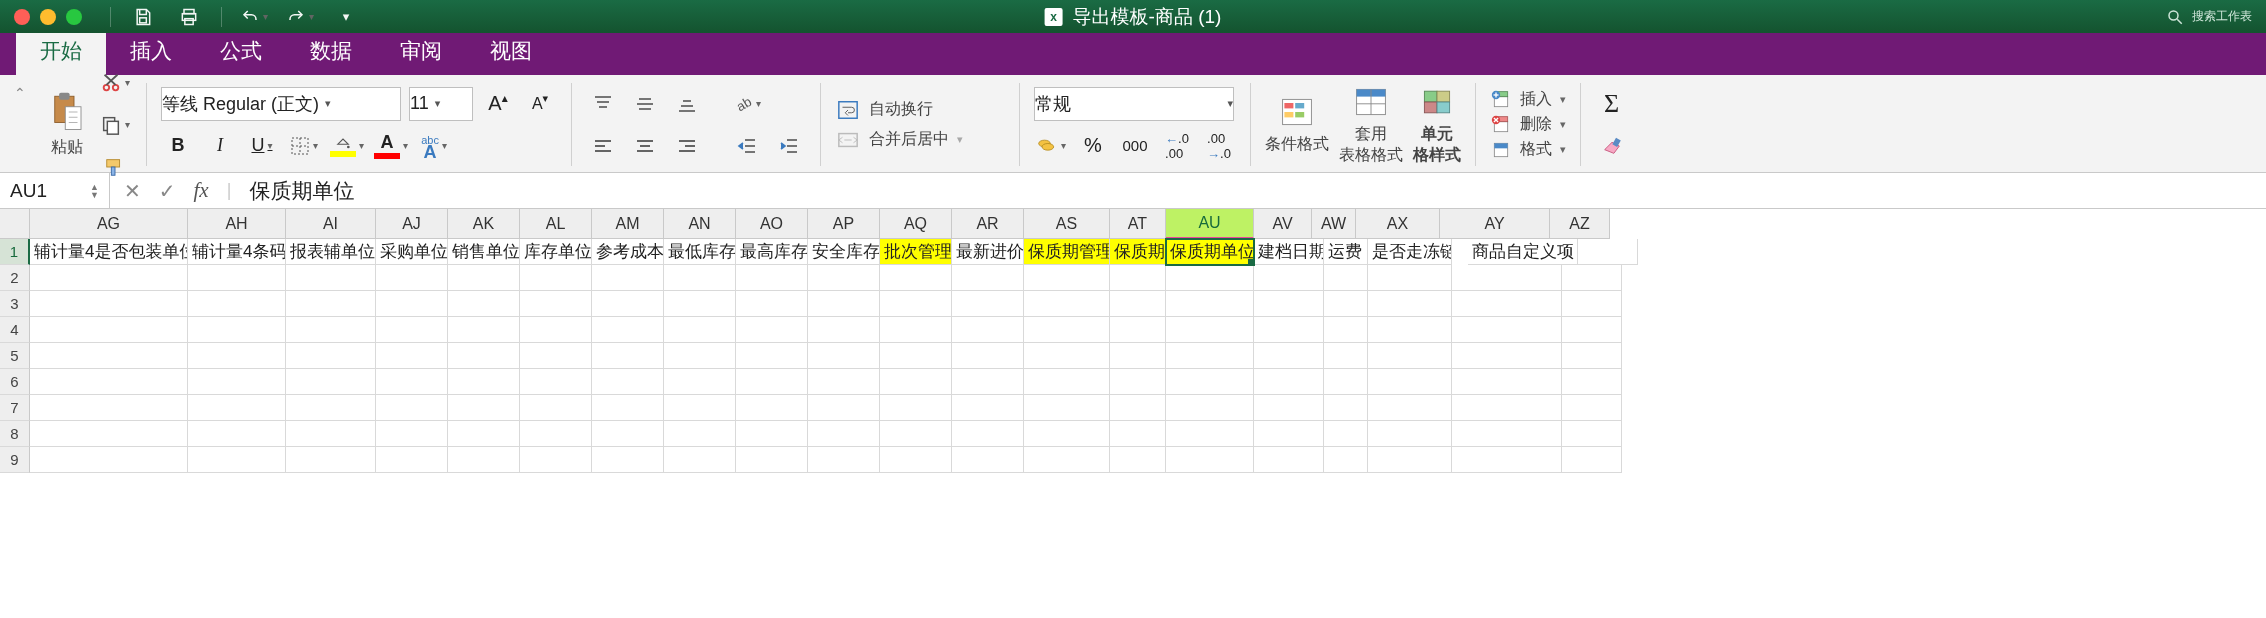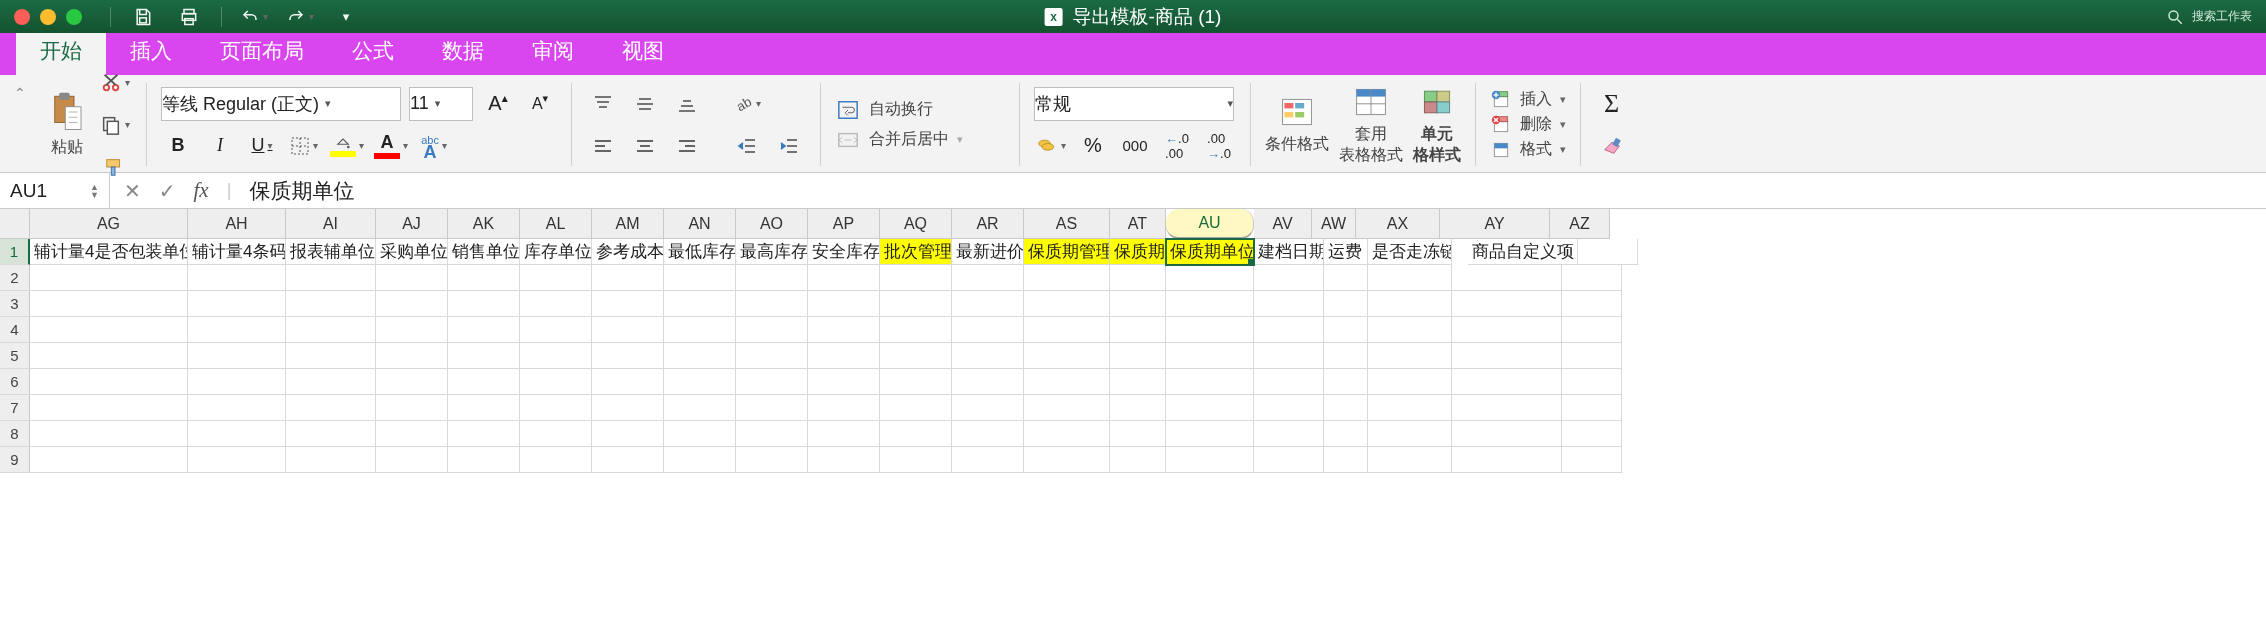--- a/index.html
+++ b/index.html
@@ -13,21 +13,21 @@
   .qat { display:flex; align-items:center; gap:18px; margin-left:28px; }
   .qat-btn { width:28px; height:26px; display:flex; align-items:center; justify-content:center; opacity:.95; cursor:pointer;}
   .qat-btn svg { stroke:#fff; fill:none; }
   .qat-sep { width:1px; height:20px; background:rgba(255,255,255,.25); }
   .title-center { position:absolute; left:50%; transform:translateX(-50%); display:flex; align-items:center; gap:10px; font-size:19px; }
   .xlicon { width:18px; height:18px; background:#fff; border-radius:2px; display:flex; align-items:center; justify-content:center; color:#1a6b44; font-size:12px; font-weight:bold;}
   .searchbox { position:absolute; right:14px; display:flex; align-items:center; gap:8px; color:#cfe6d9; font-size:12px;}
   .mag { width:18px; height:18px; }
   
   
-  .ribtabs { height:42px; background:#d946ef; display:flex; align-items:flex-end; padding-left:16px; gap:0; }
+  .ribtabs { height:42px; background:#701a75; display:flex; align-items:flex-end; padding-left:16px; gap:0; }
   .ribtab { padding:10px 24px 10px; color:#fff; font-size:21px; cursor:pointer; }
   .ribtab.active { background:#f3f3f3; color:#1a6b44; border-radius:4px 4px 0 0; }
   
   
   .ribbon { background:#f3f3f3; border-bottom:1px solid #c9c9c9; padding:8px 14px 6px; display:flex; align-items:stretch; gap:0; height:98px;}
   .group { display:flex; align-items:center; padding:0 14px; border-right:1px solid #d0d0d0; gap:10px;}
   .group:last-child{border-right:none;}
   .stackv { display:flex; flex-direction:column; align-items:center; gap:4px; justify-content:center;}
   .bigicon { width:42px; height:42px; }
   .lbl { font-size:16px; color:#444; }
@@ -49,21 +49,21 @@
   .fx-area{ display:flex; align-items:center; gap:18px; padding:0 14px; flex:1;}
   .fx-btn{ color:#888; font-size:20px; cursor:pointer;}
   .fx-lbl{ font-style:italic; font-family:"Times New Roman",serif; font-size:21px; color:#555;}
   .fx-val{ font-size:21px; }
   
   
   .gridwrap{ display:flex; }
   .corner{ width:30px; height:30px; border-right:1px solid #c9c9c9; border-bottom:1px solid #c9c9c9; background:#eee;}
   .colheads{ display:flex; flex:1; height:30px;}
   .ch{ border-right:1px solid #c9c9c9; border-bottom:1px solid #c9c9c9; background:#eee; display:flex; align-items:center; justify-content:center; font-size:16px; color:#333;}
-  .ch.sel{ background:#fef9c3; color:#176a3c; border-bottom:2px solid #a3a3a3;border-radius:13px;}
+  .ch.sel{ background:#bef264; color:#176a3c; border-bottom:2px solid #ec4899;}
   .rowheads{ display:flex; flex-direction:column;}
   .rh{ width:30px; height:26px; border-right:1px solid #c9c9c9; border-bottom:1px solid #d9d9d9; background:#eee; display:flex; align-items:center; justify-content:center; font-size:15px; color:#444;}
   .rh.sel{ background:#d6e3d6; color:#176a3c; border-right:2px solid #1a6b44;}
   .cells{ position:relative; }
   .crow{ display:flex; height:26px;}
   .cell{ border-right:1px solid #d9d9d9; border-bottom:1px solid #d9d9d9; display:flex; align-items:center; padding:0 4px; font-size:17px; overflow:hidden; white-space:nowrap;}
   .cell.hl{ background:#ffff00; }
   .cell.selected{ outline:2px solid #1a6b44; outline-offset:-1px; position:relative; z-index:2;}
   .cell.selected::after{ content:""; position:absolute; right:-3px; bottom:-3px; width:8px; height:8px; background:#1a6b44;}
   
@@ -118,21 +118,20 @@
         <circle cx="10" cy="10" r="6" stroke="#cfe6d9" stroke-width="2" fill="none"></circle>
         <line x1="15" y1="15" x2="21" y2="21" stroke="#cfe6d9" stroke-width="2"></line>
       </svg>
     <span>搜索工作表</span>
   </div>
 </div>
 
 <div class="ribtabs">
   <div class="ribtab active">开始</div>
   <div class="ribtab">插入</div>
-  <div class="ribtab">页面布局</div>
   <div class="ribtab">公式</div>
   <div class="ribtab">数据</div>
   <div class="ribtab">审阅</div>
   <div class="ribtab">视图</div>
 </div>
 
 <div class="ribbon">
   <div class="collapse-caret">⌃</div>
 
   <div class="group">

